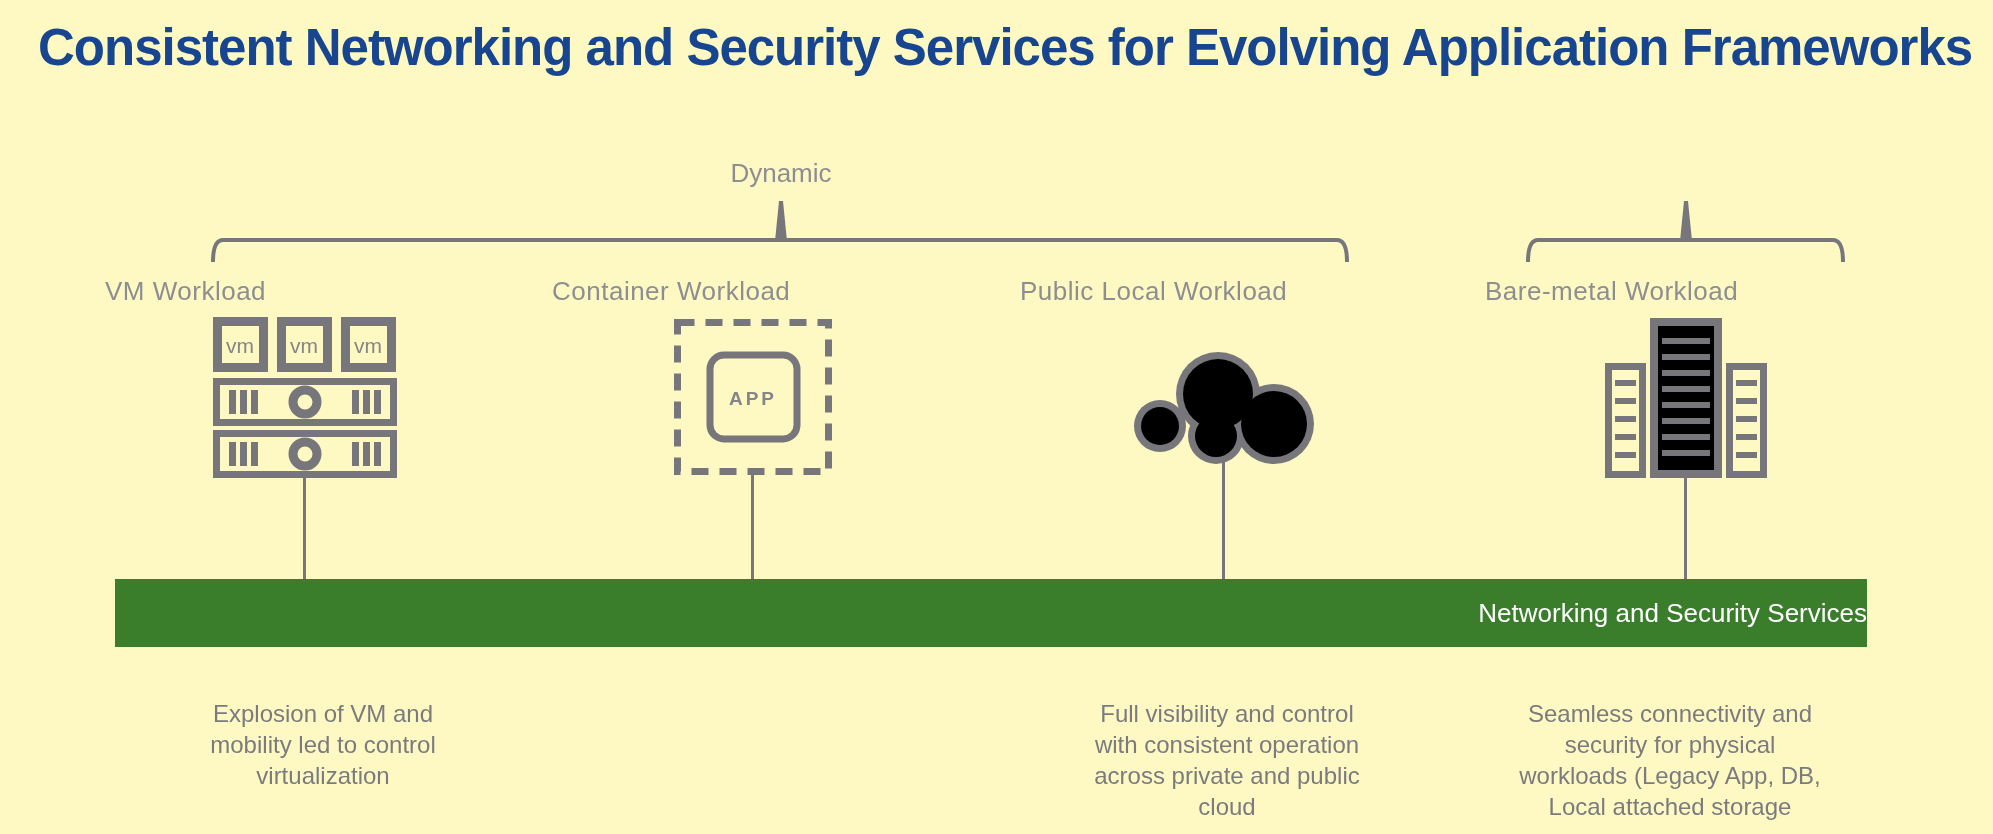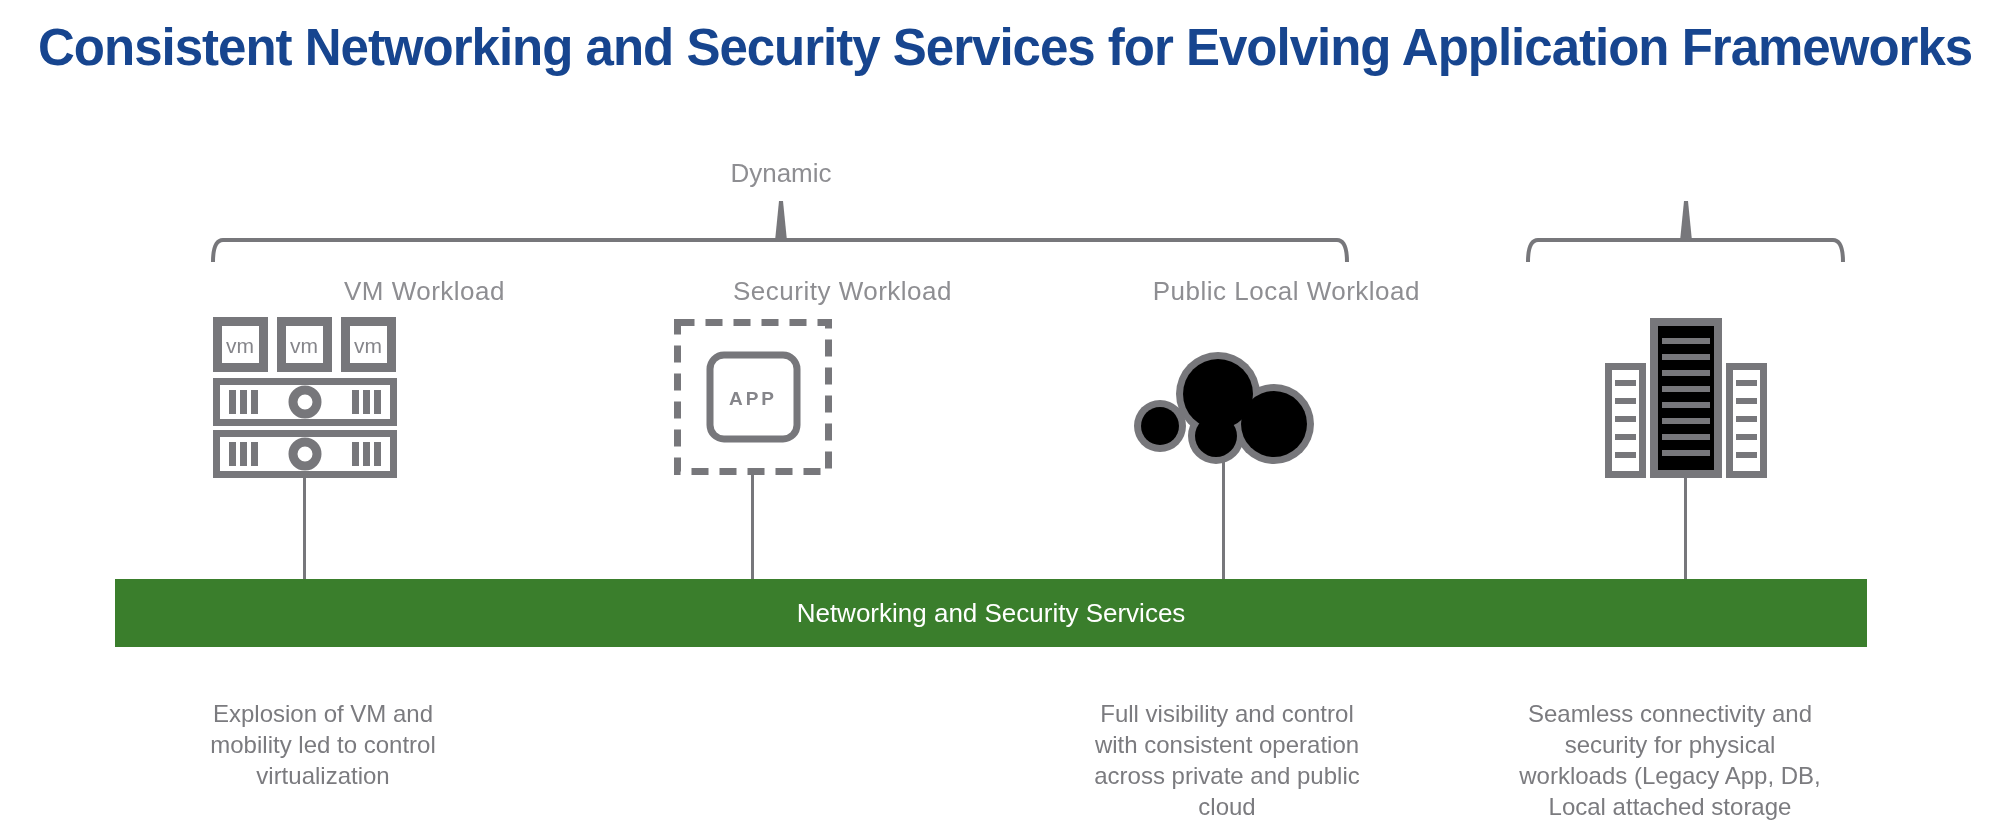--- a/index.html
+++ b/index.html
@@ -1,40 +1,40 @@
 <!DOCTYPE html>
 <html><head>
 <meta charset="utf-8">
 <style>
   html,body{margin:0;padding:0;background:#000;}
   .stage{
-    position:relative;width:1993px;height:834px;background:#ffffff;overflow:hidden;
+    position:relative;width:1993px;height:834px;background:#fef9c3;overflow:hidden;
     font-family:"Liberation Sans", sans-serif;
   }
   .title{
     position:absolute;left:38px;top:18px;width:1930px;
     font-size:51px;font-weight:600;letter-spacing:-1px;color:#17458F;
     white-space:nowrap;
   }
   .group-label{
     position:absolute;top:158px;width:300px;text-align:center;
     font-size:26px;color:#8E8E92;
   }
   .group-label.dynamic{left:631px;}
   .group-label.static{left:1536px;}
   .bracket{position:absolute;overflow:visible;}
   .col-label{
-    position:absolute;top:276px;width:400px;text-align:right;
+    position:absolute;top:276px;width:400px;text-align:left;
     font-size:26px;color:#8E8E92;letter-spacing:.5px;
   }
   .icon{position:absolute;}
   .connector{position:absolute;width:3px;background:#77777B;}
   .services-bar{
     position:absolute;left:115px;top:579px;width:1752px;height:68px;
-    background:#3A7E2C;display:flex;align-items:center;justify-content:center;
+    background:#3A7E2C;display:flex;align-items:center;justify-content:flex-end;
   }
   .services-bar span{color:#fff;font-size:26px;}
   .desc{
     position:absolute;top:698px;width:400px;text-align:center;
     font-size:24px;line-height:31px;color:#7B7B7F;white-space:pre-line;
   }
   svg text{fill:#85858A;font-family:"Liberation Sans", sans-serif;}
 </style>
 </head>
 <body>
@@ -49,22 +49,23 @@
     <path d="M 8 67 Q 8 45 18 45 L 1132 45 Q 1142 45 1142 67" fill="none" stroke="#77777B" stroke-width="4"></path>
     <polygon points="570,46 574,6 578,6 582,46" fill="#77777B"></polygon>
   </svg>
 
   <svg class="bracket" style="left:1520px;top:195px" width="335" height="75" viewBox="0 0 335 75">
     <path d="M 8 67 Q 8 45 18 45 L 313 45 Q 323 45 323 67" fill="none" stroke="#77777B" stroke-width="4"></path>
     <polygon points="160,46 164,6 168,6 172,46" fill="#77777B"></polygon>
   </svg>
 
   <div class="col-label" style="left:105px">VM Workload</div>
-  <div class="col-label" style="left:552px">Security Workload</div>
+  <div class="col-label" style="left:552px">Container Workload</div>
   <div class="col-label" style="left:1020px">Public Local Workload</div>
+  <div class="col-label" style="left:1485px">Bare-metal Workload</div>
 
   <svg class="icon" style="left:213px;top:317px" width="184" height="162" viewBox="0 0 184 162">
     <g fill="none" stroke="#77777B">
       <rect x="4.5" y="4.5" width="46" height="46" stroke-width="9"></rect>
       <rect x="68.5" y="4.5" width="46" height="46" stroke-width="9"></rect>
       <rect x="132.5" y="4.5" width="46" height="46" stroke-width="9"></rect>
     </g>
     <text x="27" y="36" font-size="21" text-anchor="middle">vm</text>
     <text x="91" y="36" font-size="21" text-anchor="middle">vm</text>
     <text x="155" y="36" font-size="21" text-anchor="middle">vm</text>

